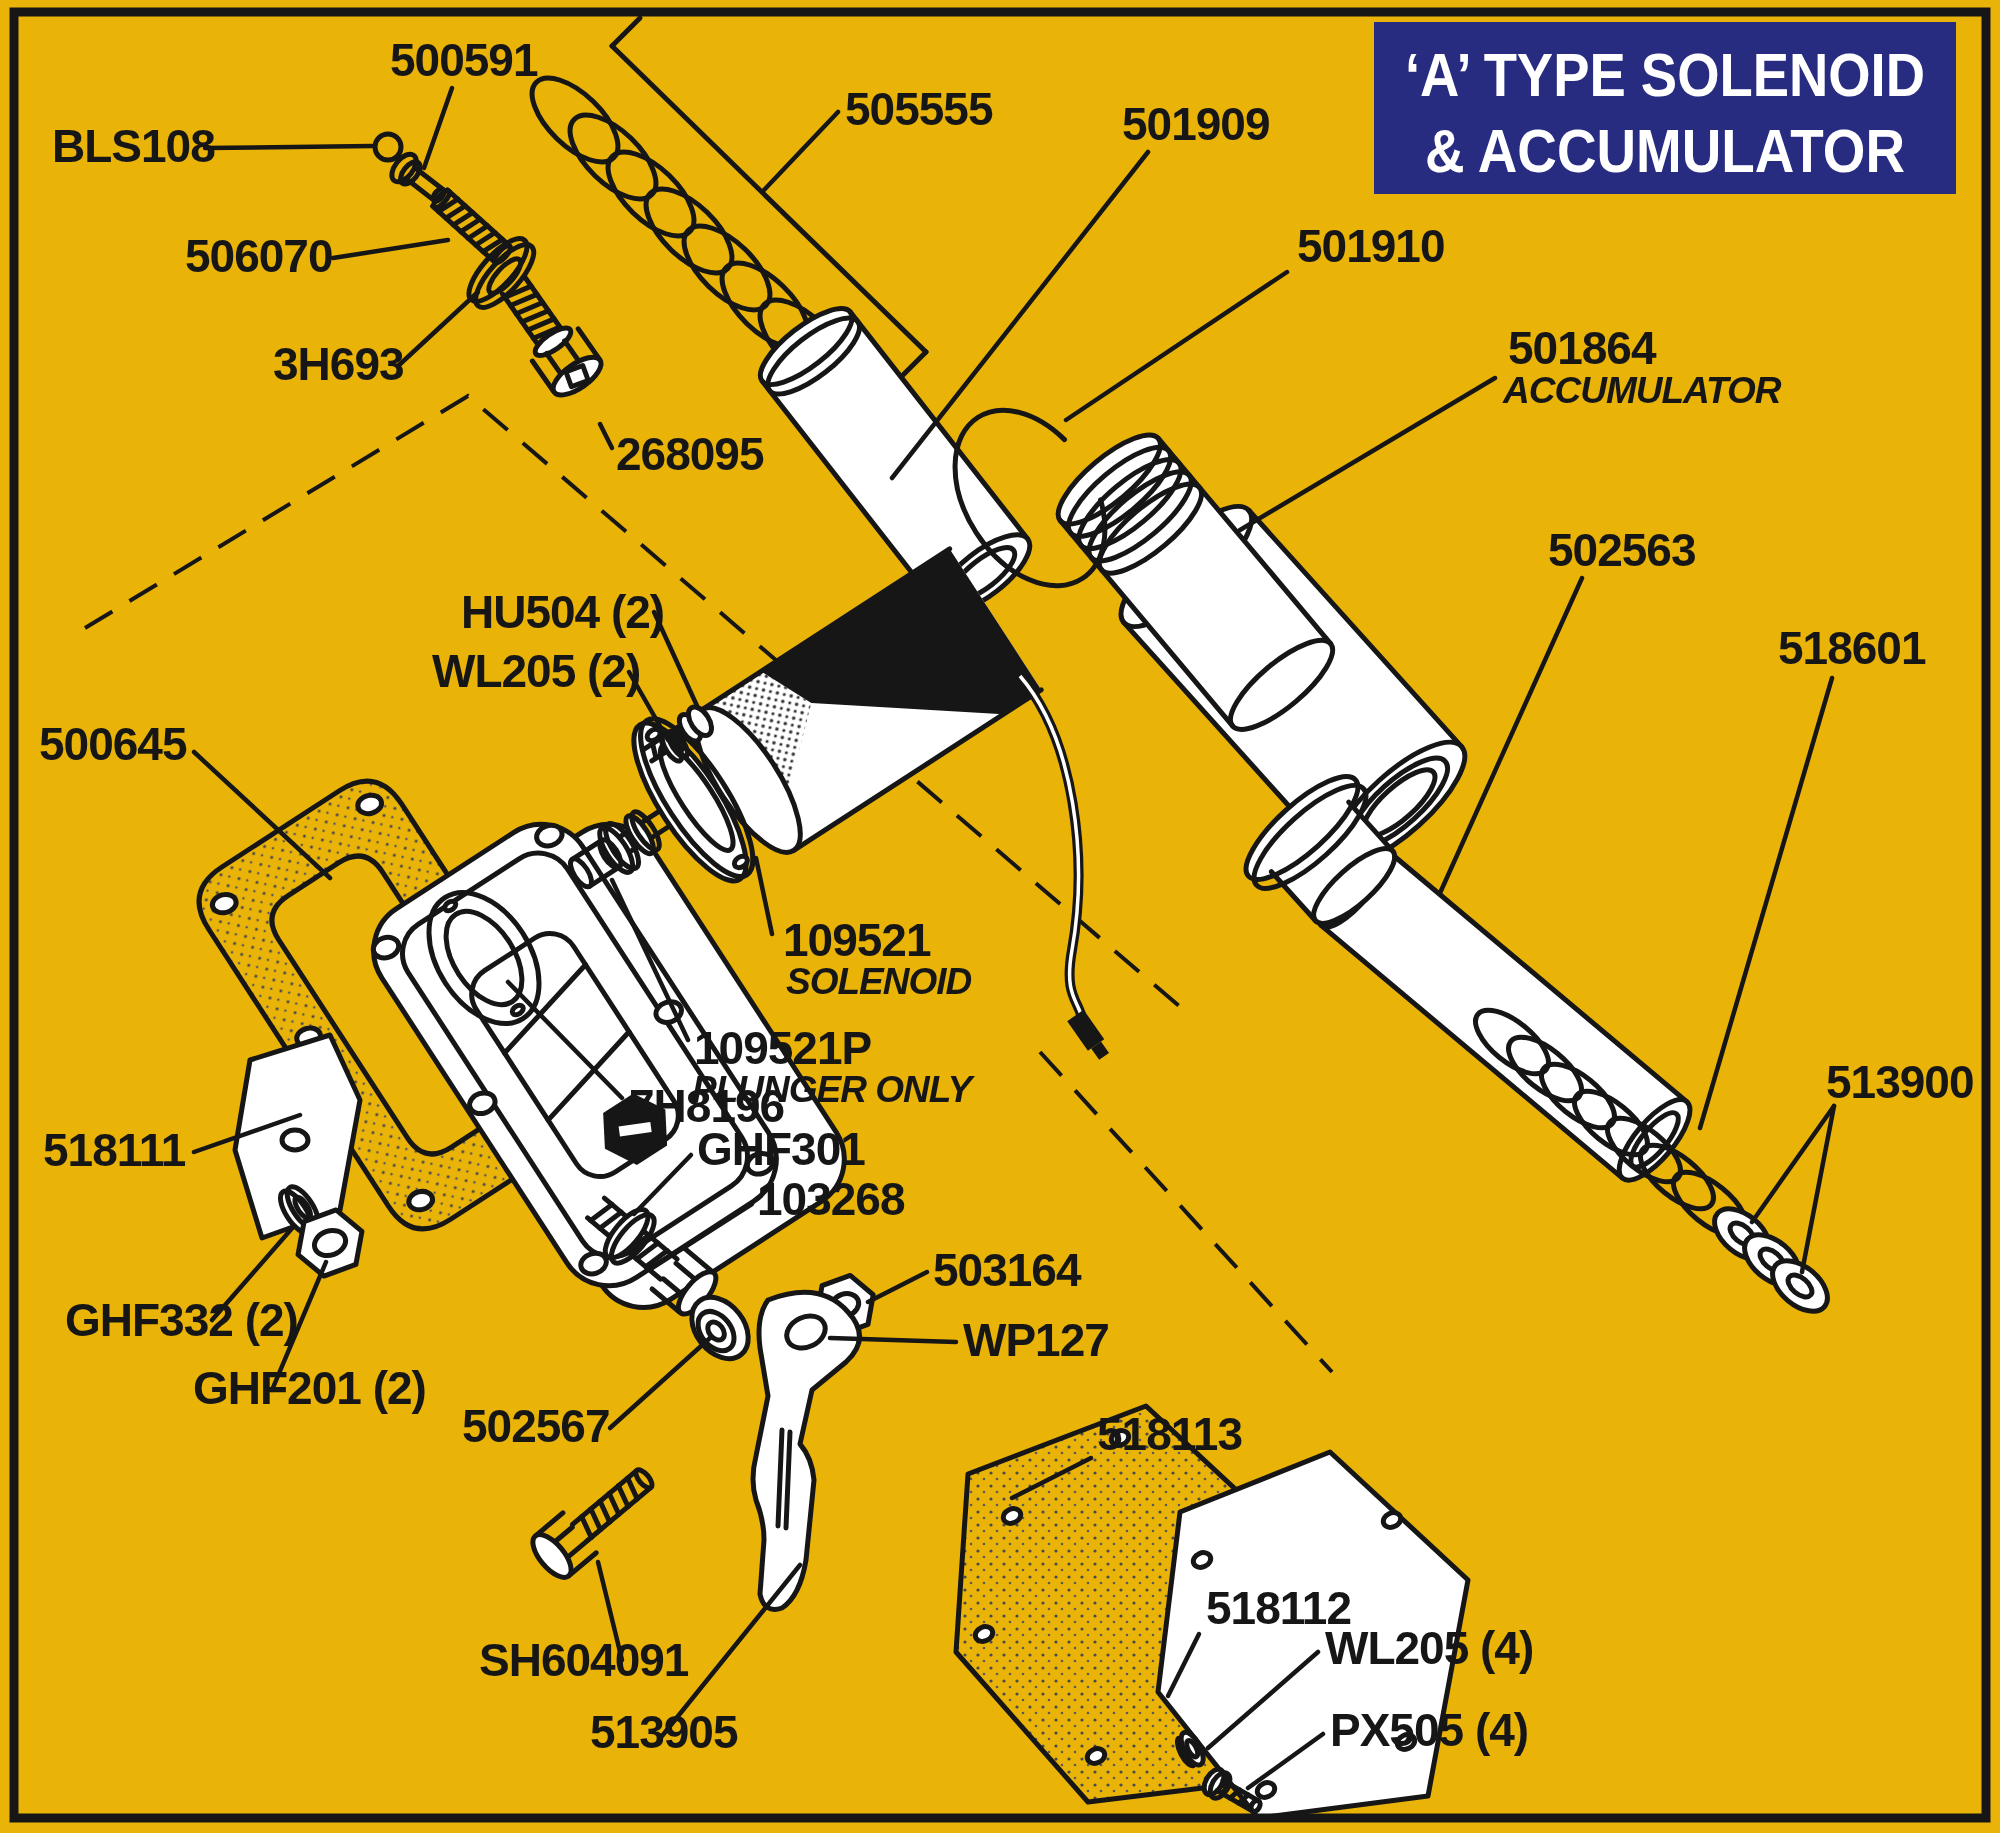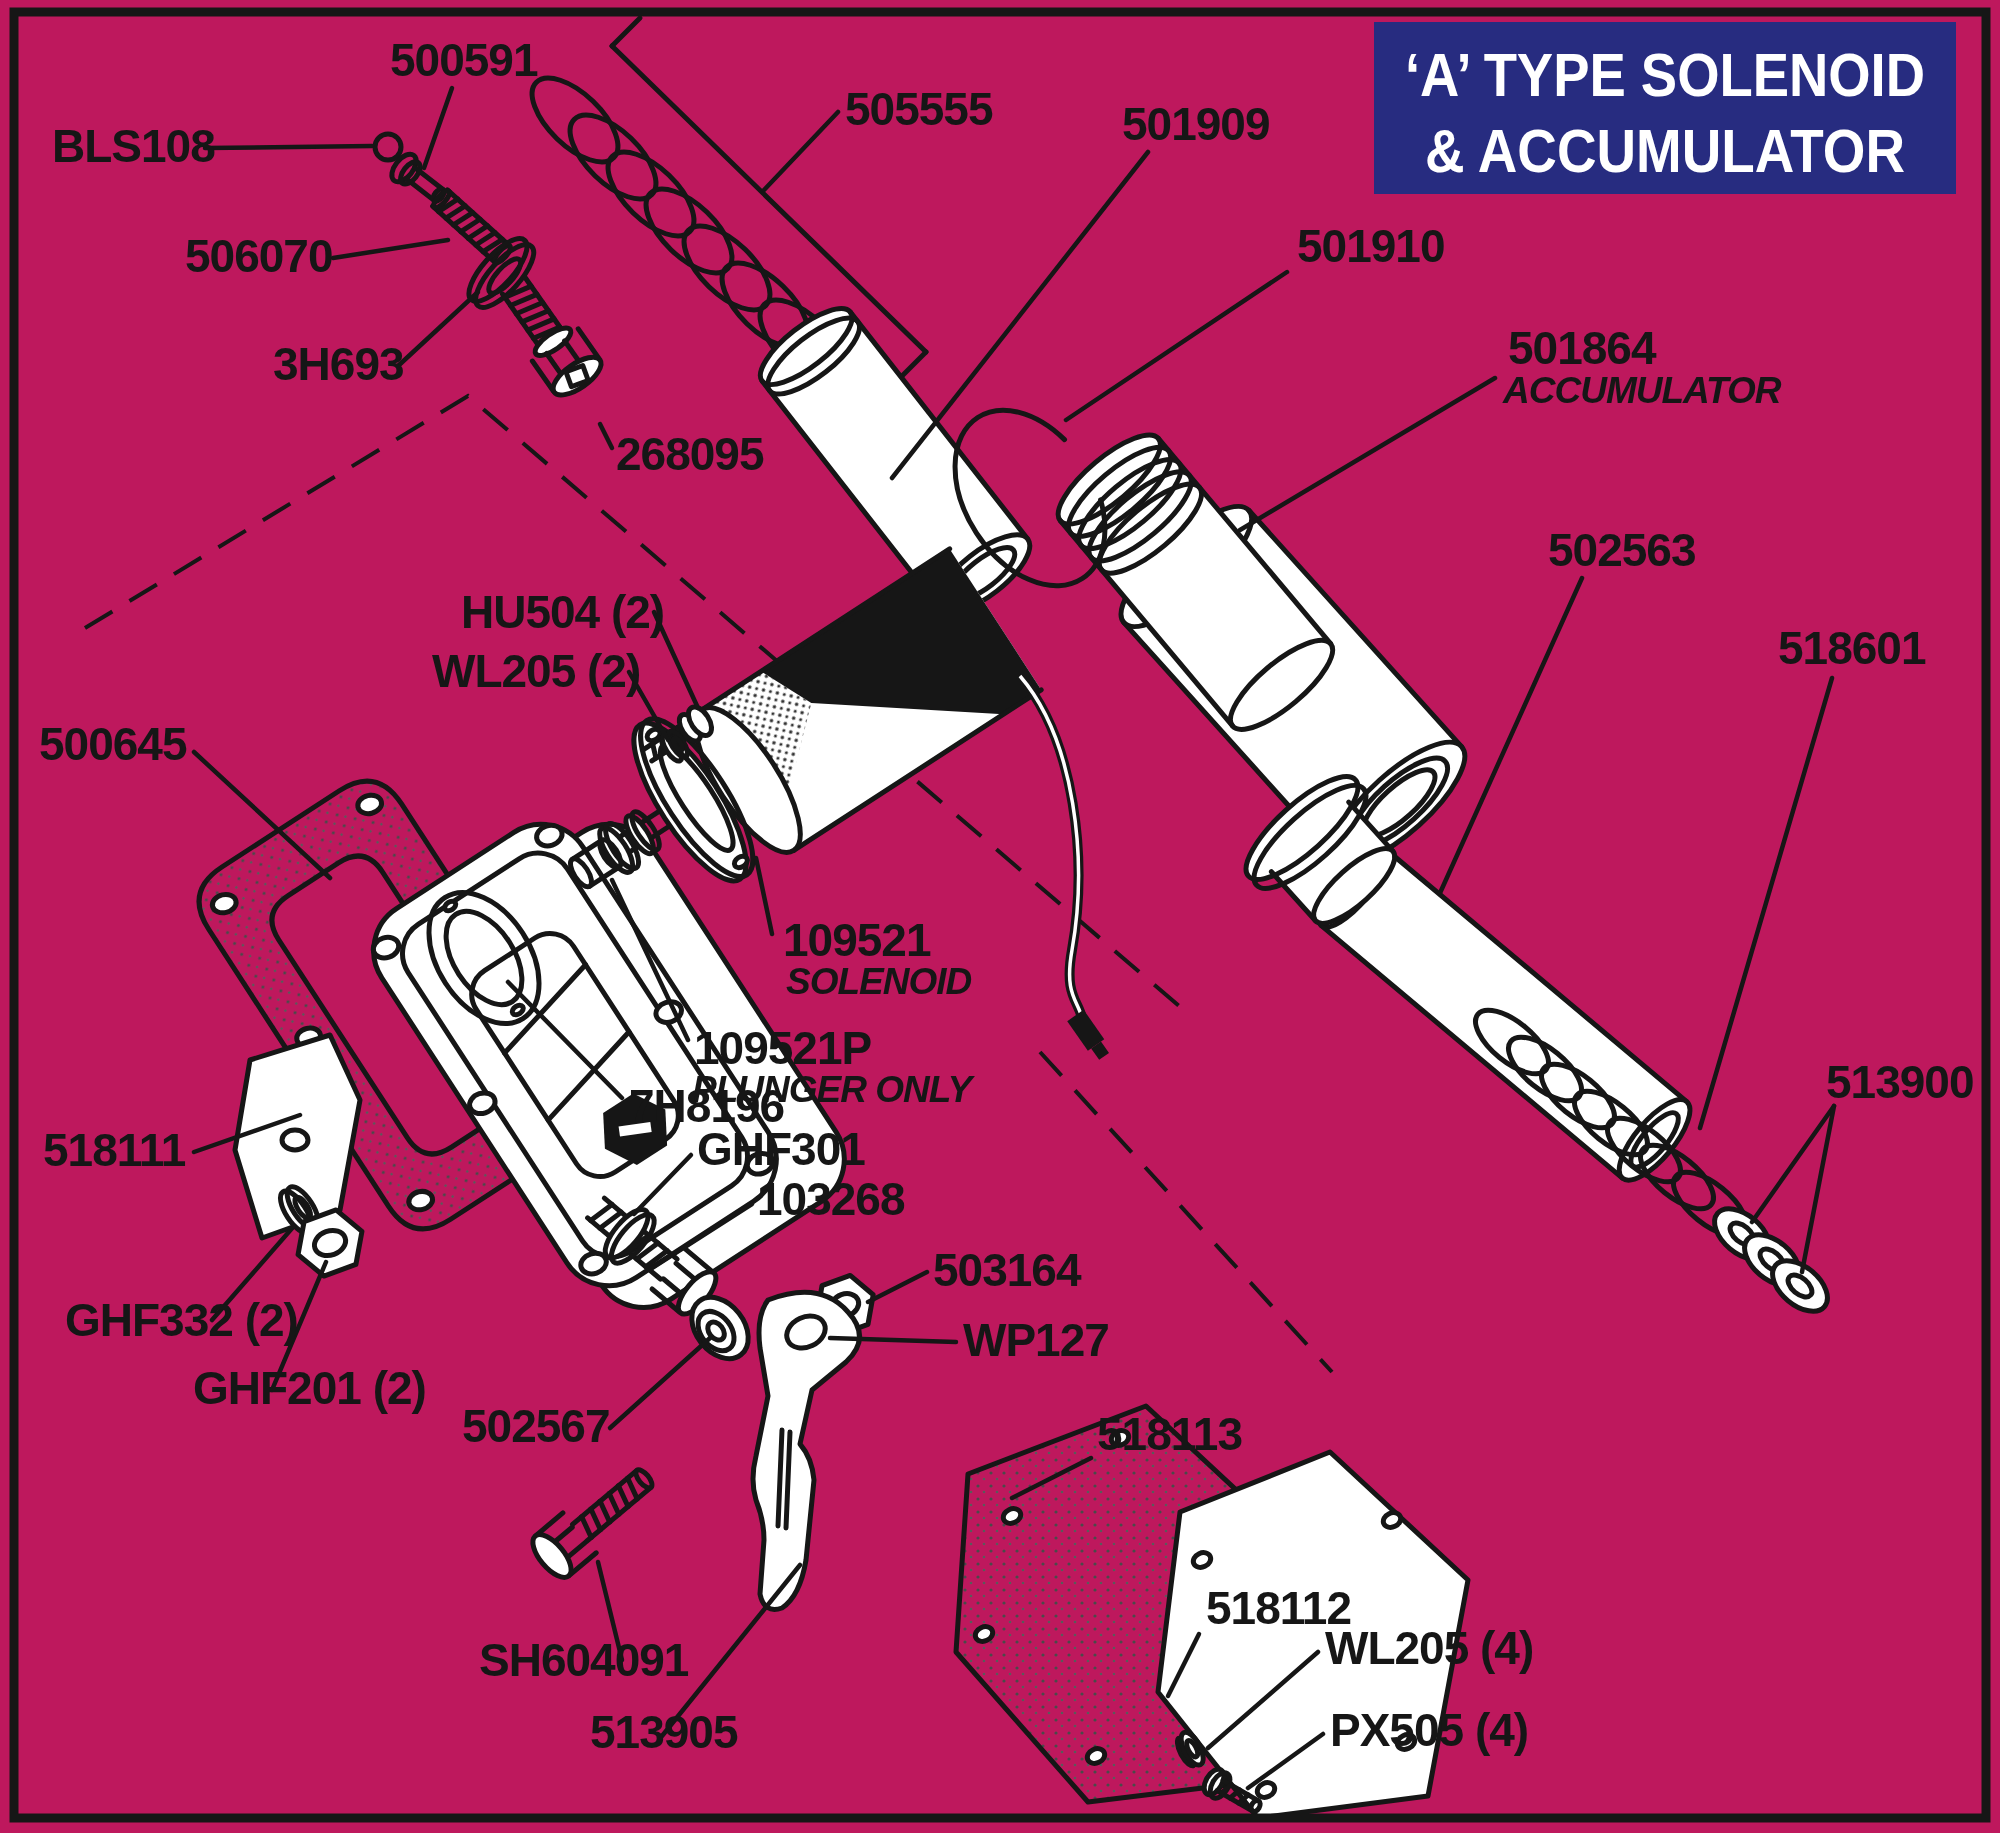--- a/index.html
+++ b/index.html
@@ -1,16 +1,16 @@
 <!DOCTYPE html>
 <html><head>
 <meta charset="utf-8">
 <style>
   html,body{margin:0;padding:0;background:#888;}
-  #stage{position:relative;width:2000px;height:1833px;background:#be185d;margin:0 auto;
+  #stage{position:relative;width:2000px;height:1833px;background:#eab308;margin:0 auto;
          font-family:"Liberation Sans",sans-serif;}
   svg{display:block}
   .lbl{font-family:"Liberation Sans",sans-serif;font-weight:bold;fill:#161616;letter-spacing:-1px;}
   .it{font-style:italic;}
   .leader{stroke:#161616;stroke-width:4.5;fill:none;stroke-linecap:round;}
   .ink{stroke:#161616;stroke-width:5;fill:none;stroke-linejoin:round;stroke-linecap:round;}
   .inkfill{stroke:#161616;stroke-width:5;fill:#ffffff;stroke-linejoin:round;}
   .dash{stroke:#161616;stroke-width:4;fill:none;stroke-dasharray:32 20;}
   .ttl{font-family:"Liberation Sans",sans-serif;font-weight:bold;fill:#ffffff;}
 </style>

